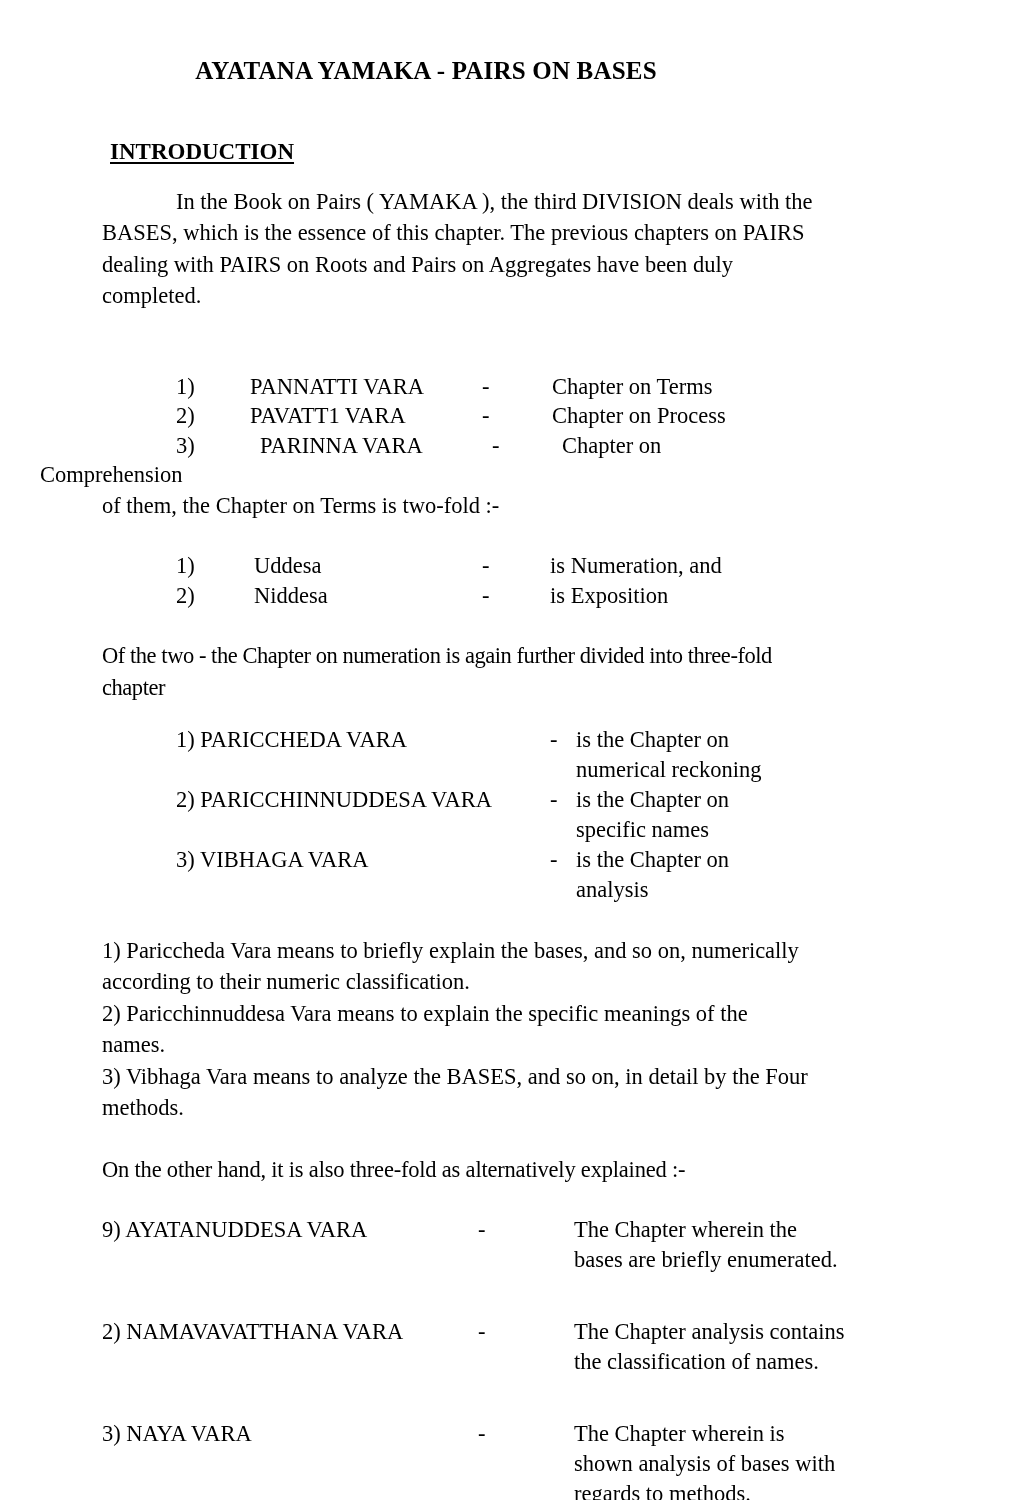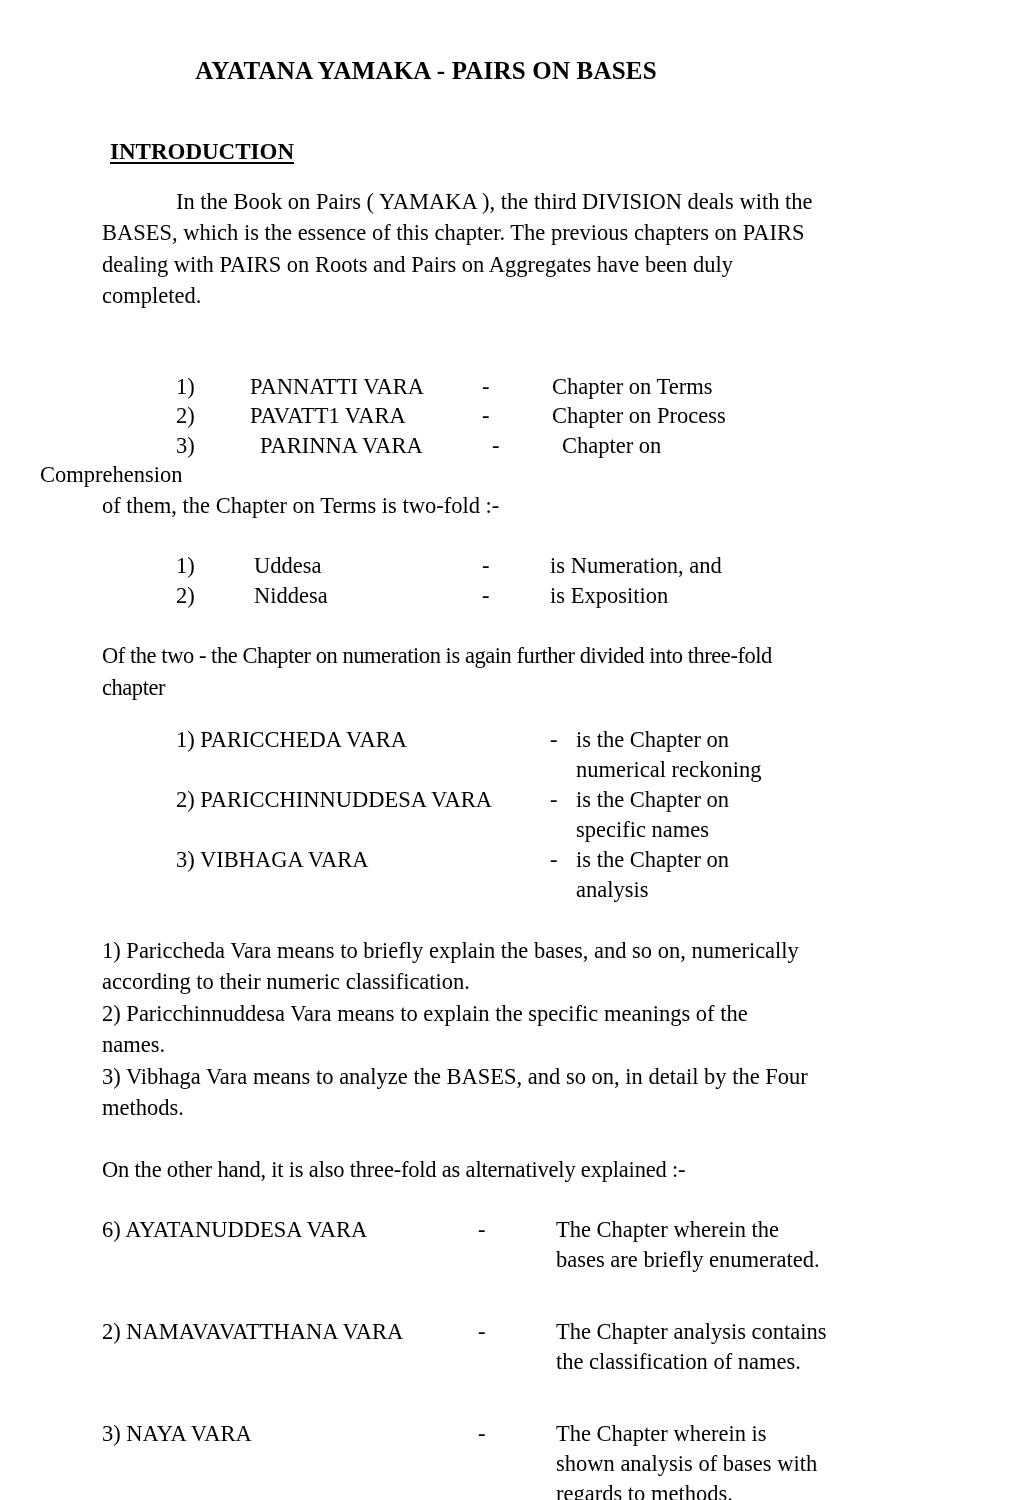--- a/index.html
+++ b/index.html
@@ -103,21 +103,21 @@
   .crow { display: flex; align-items: flex-start; white-space: pre; }
   .crow .cterm { width: 374px; flex: 0 0 374px; }
   .crow .cdash { width: 26px; flex: 0 0 26px; }
   .crow .cdesc { flex: 1 1 auto; white-space: pre-line; }
 
   
   .list-d { padding-left: 102px; font-size: 22.5px; line-height: 1.33; }
   .drow { display: flex; align-items: baseline; white-space: pre; }
   .drow .dterm { width: 376px; flex: 0 0 376px; }
   .drow .ddash { width: 78px; flex: 0 0 78px; }
-  .drow .ddesc { flex: 1 1 auto; white-space: pre-line; }
+  .drow .ddesc { flex: 1 1 auto; white-space: pre-line; margin-left: 18px; }
   .drow-gap { height: 42px; }
 </style>
 </head>
 <body>
 
 <div class="page">
 
   <h1 class="doc-title">AYATANA YAMAKA - PAIRS ON BASES</h1>
 
   <h2 class="section-heading">INTRODUCTION</h2>
@@ -215,21 +215,21 @@
 
     <div class="gap-lg"></div>
 
     <p class="para tight2">On the other hand, it is also three-fold as alternatively explained :-</p>
   </div>
 
   <div class="gap-lg"></div>
 
   <div class="list-d">
     <div class="drow">
-      <span class="dterm">6) AYATANUDDESA VARA</span>
+      <span class="dterm">9) AYATANUDDESA VARA</span>
       <span class="ddash">-</span>
       <span class="ddesc">The Chapter wherein the
 bases are briefly enumerated.</span>
     </div>
     <div class="drow-gap"></div>
     <div class="drow">
       <span class="dterm">2) NAMAVAVATTHANA VARA</span>
       <span class="ddash">-</span>
       <span class="ddesc">The Chapter analysis contains
 the classification of names.</span>

